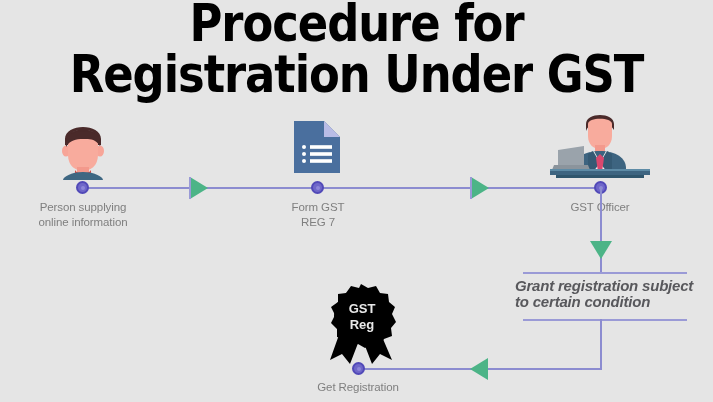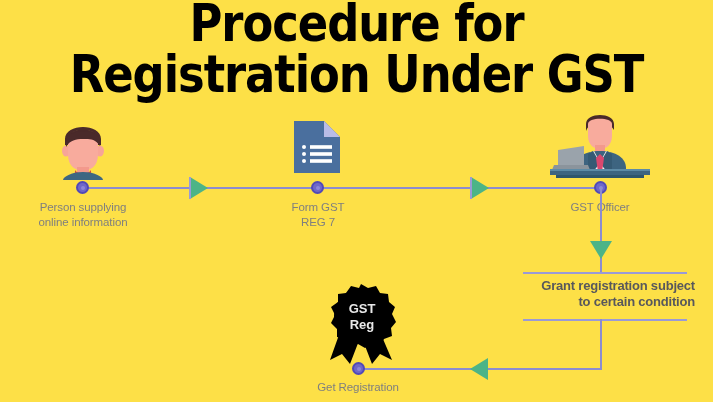--- a/index.html
+++ b/index.html
@@ -9,21 +9,21 @@
     padding: 0;
     background: #ffffff;
   }
   body {
     font-family: "Liberation Sans", sans-serif;
   }
   .canvas {
     position: relative;
     width: 713px;
     height: 402px;
-    background: #fde047;
+    background: #e5e5e5;
     overflow: hidden;
   }
 
   
   .title {
     position: absolute;
     left: 0;
     top: -2px;
     width: 713px;
     text-align: center;
@@ -116,28 +116,29 @@
     color: #7f7f7f;
     font-family: "Liberation Sans", sans-serif;
     font-weight: normal;
     font-size: 11.5px;
     line-height: 15px;
     letter-spacing: -0.1px;
     white-space: pre-line;
   }
   .box-label {
     position: absolute;
-    text-align: right;
+    text-align: left;
     color: #58585c;
     font-family: "Liberation Sans", sans-serif;
     font-weight: bold;
-    font-size: 13px;
+    font-size: 15px;
     line-height: 16px;
     letter-spacing: -0.2px;
     white-space: pre-line;
+    font-style: italic;
   }
 
   
   .icon-wrap {
     position: absolute;
   }
 </style>
 </head>
 <body>
 

